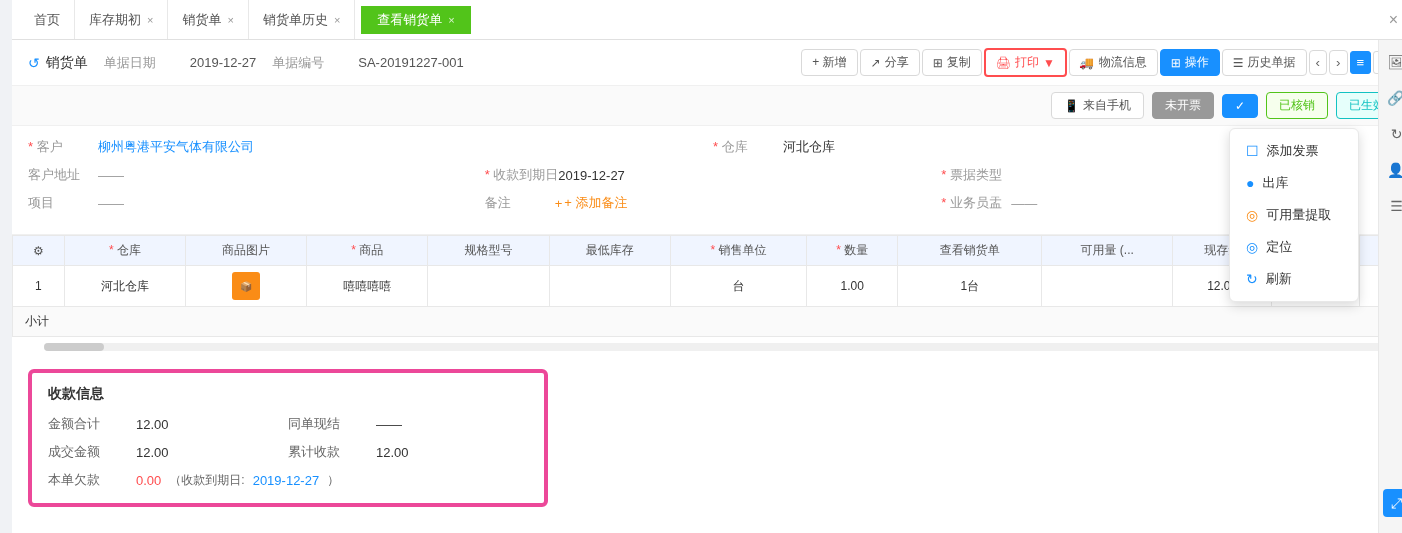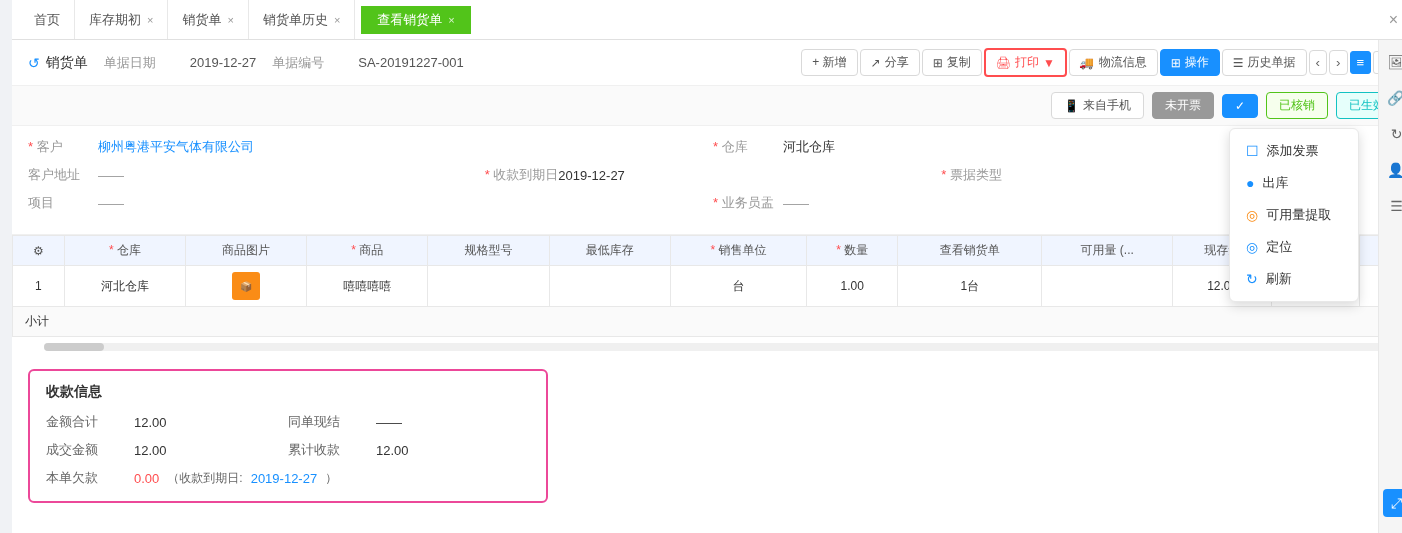--- a/index.html
+++ b/index.html
@@ -79,21 +79,21 @@
     }
     .data-table thead th.required::before { content: '* '; color: #ff4d4f; }
     .data-table tbody td {
       border: 1px solid #e8e8e8; padding: 6px 8px; text-align: center; color: #333;
     }
     .subtotal-row td { background: #fafafa; color: #999; }
     .product-img { width: 28px; height: 28px; background: #fa8c16; border-radius: 3px; display: inline-flex; align-items: center; justify-content: center; color: #fff; font-size: 10px; }
 
     
     .payment-section {
-      border: 2px solid #ec4899; border-radius: 6px; padding: 12px 16px;
+      border: 4px solid #ec4899; border-radius: 6px; padding: 12px 16px;
       margin: 8px 16px; background: #fff; display: inline-block; min-width: 520px;
     }
     .payment-title { font-weight: bold; font-size: 14px; margin-bottom: 10px; }
     .payment-grid { display: grid; grid-template-columns: 1fr 1fr; gap: 6px 0; }
     .payment-row { display: flex; align-items: center; gap: 8px; padding: 2px 0; }
     .payment-label { color: #666; font-size: 13px; min-width: 80px; }
     .payment-value { color: #333; font-size: 13px; }
     .payment-value.red { color: #ff4d4f; }
     .payment-value.blue { color: #1890ff; }
 
@@ -244,20 +244,27 @@
           <span class="form-value">2019-12-27</span>
         </div>
         <div class="form-field">
           <span class="form-label required">票据类型</span>
         </div>
       </div>
       <div class="form-row">
         <div class="form-field">
           <span class="form-label">项目</span>
           <span class="form-value dashes">——</span>
+        </div>
+        <div class="form-field">
+          <span class="form-label">备注</span>
+          <span class="add-note">
+            <span>+</span>
+            <span style="color:#fa8c16;">+ 添加备注</span>
+          </span>
         </div>
         <div class="form-field">
           <span class="form-label required">业务员盂</span>
           <span class="form-value dashes">——</span>
         </div>
       </div>
     </div>
 
     <div style="overflow-x:auto; margin: 0; padding: 0 0 0 0; max-height:120px; overflow-y:auto;">
       <table class="data-table">

